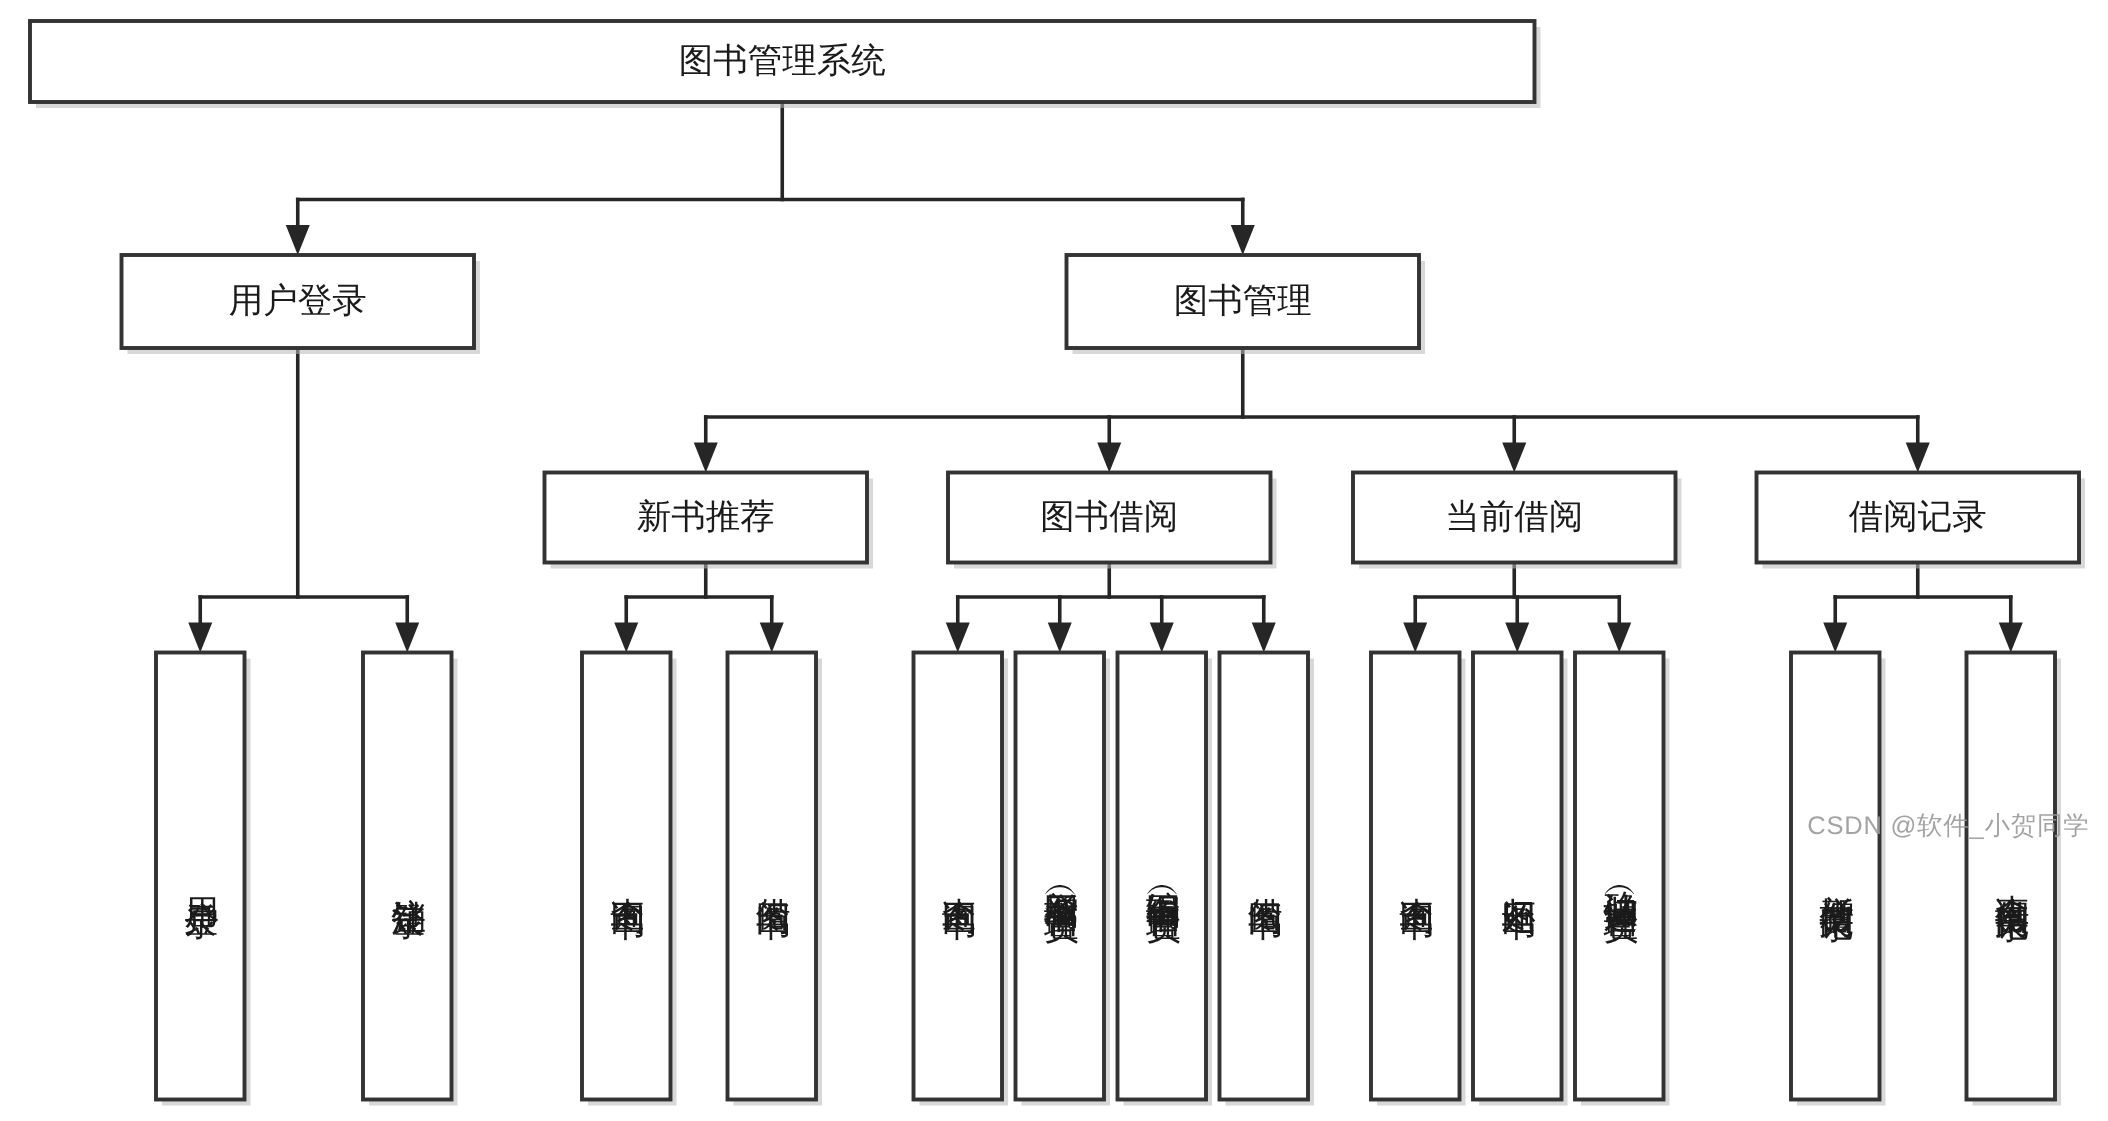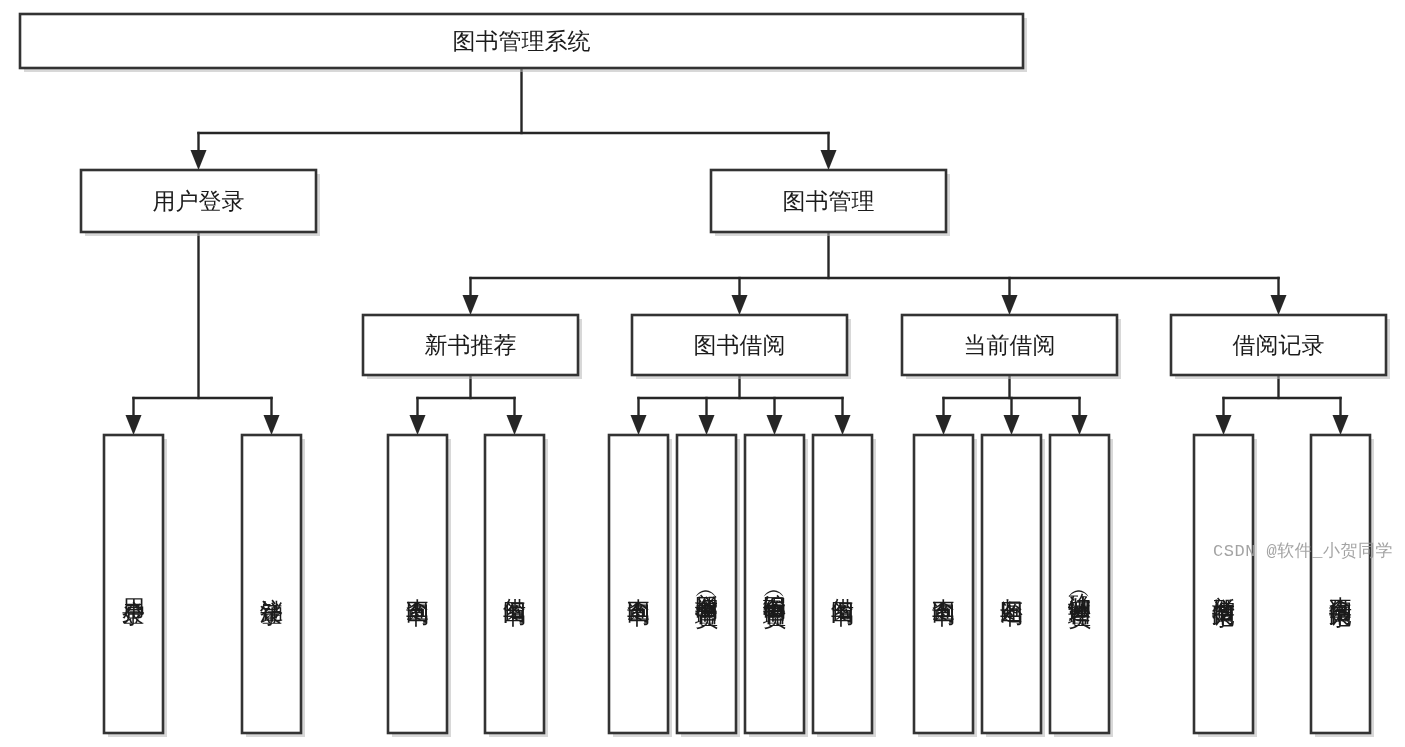--- a/index.html
+++ b/index.html
@@ -64,21 +64,21 @@
     line-height: 1.08;
     letter-spacing: 2px;
     color: #1b1b1b;
     pointer-events: none;
     white-space: nowrap;
   }
   .watermark {
     position: absolute;
     right: 12px;
     bottom: 6px;
-    font-family: Liberation Mono, monospace;
+    font-family: Liberation Sans, sans-serif;
     font-size: 17px;
     color: #9a9a9a;
     opacity: 0.9;
     letter-spacing: 0.5px;
     white-space: nowrap;
   }
 </style>
 </head>
 <body>
 

